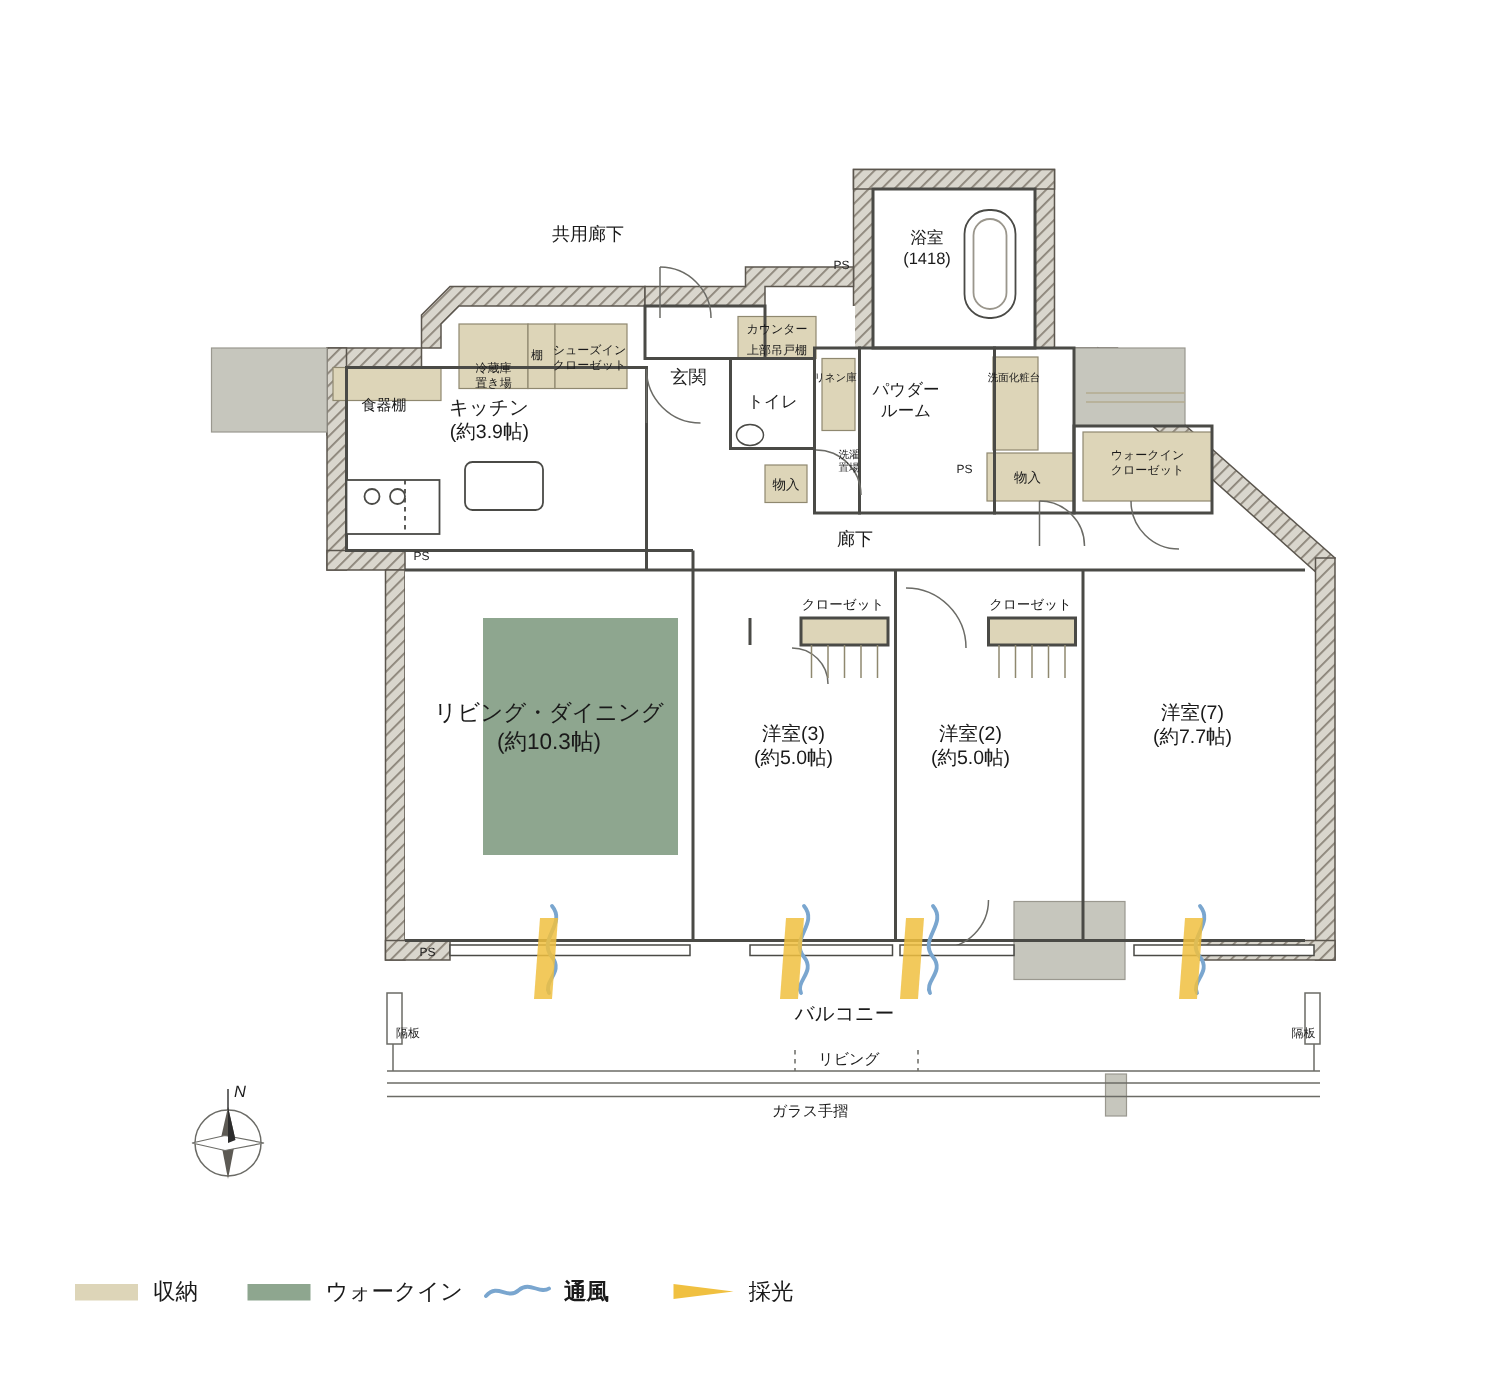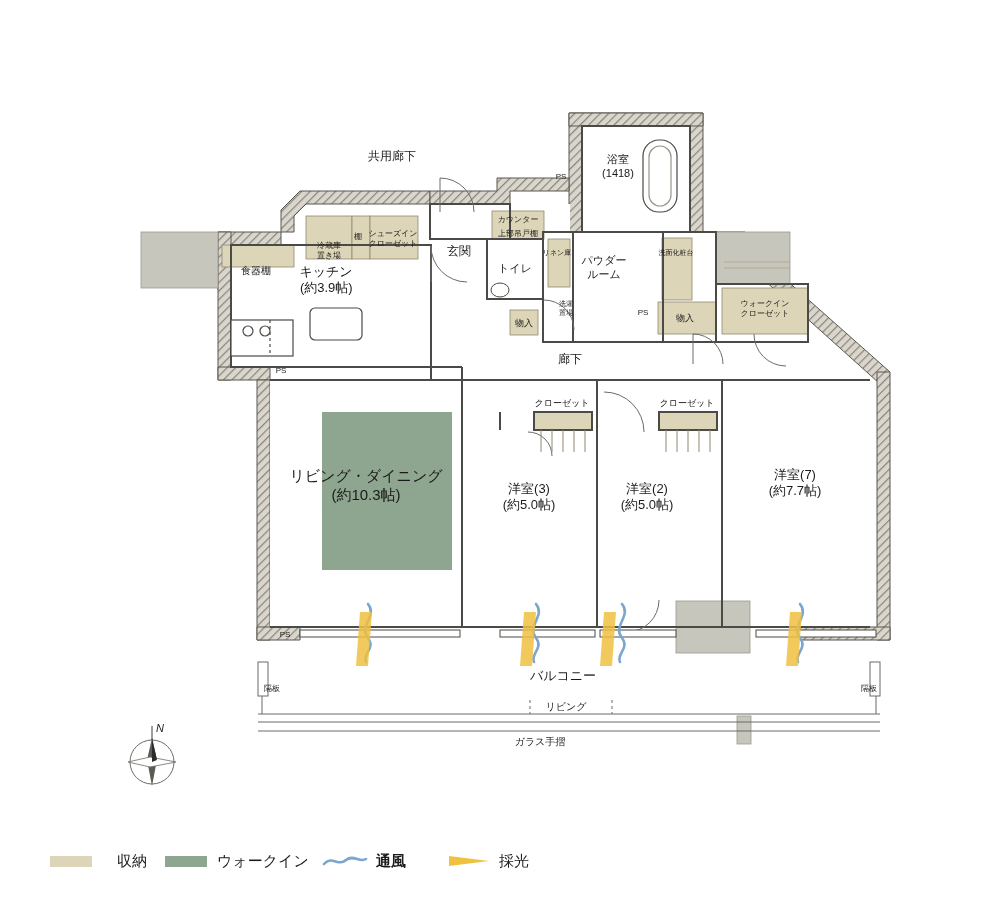--- a/index.html
+++ b/index.html
@@ -306,21 +306,21 @@
       <div>リビング</div>
     </div>
     <div class="lbl c" style="left: 540px; font-size: 10px; top: 736px;">
       <div>ガラス手摺</div>
     </div>
   </div>
 
 <div class="lbl c" style="left:160px;top:722px;font-size:11px;font-style:italic;">N</div>
 
 <div class="legend">
-  <div class="legend-item" style="left:50px;gap:15px;">
+  <div class="legend-item" style="left:50px;">
     <span class="swatch" style="background:#ddd5b8;"></span>
     <span class="legend-label">収納</span>
   </div>
   <div class="legend-item" style="left:165px;">
     <span class="swatch" style="background:#8ea68f;"></span>
     <span class="legend-label">ウォークイン</span>
   </div>
   <div class="legend-item" style="left:322px;font-weight:bold;">
     <svg class="wave" viewBox="0 0 46 16">
       <path d="M2,11 C10,2 16,14 24,7 C31,1 38,10 44,6" fill="none" stroke="#7aa6cf" stroke-width="2.6" stroke-linecap="round"></path>

